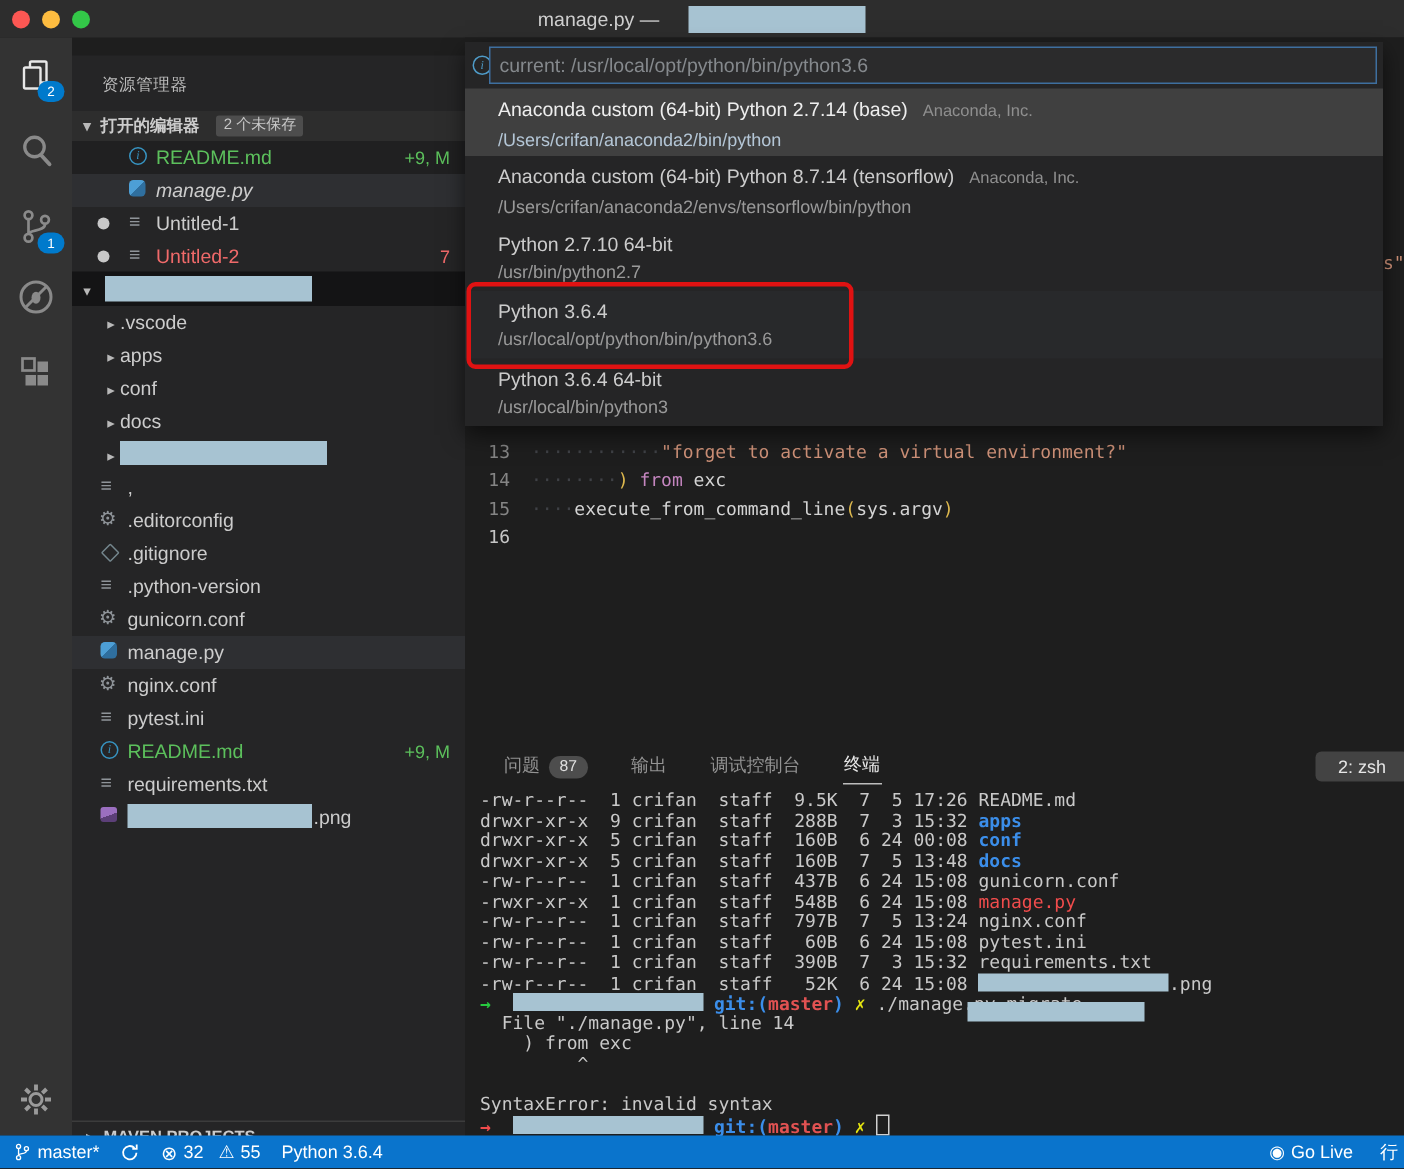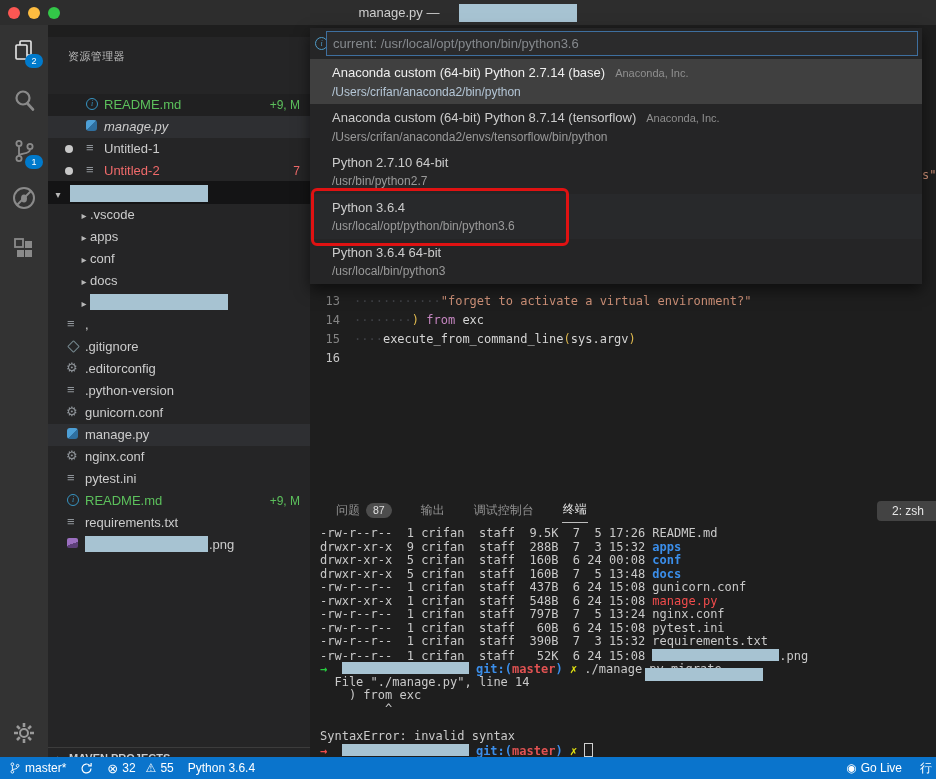--- a/index.html
+++ b/index.html
@@ -54,21 +54,21 @@
       border-radius:50%;color:#3794c2;font-size:8px;line-height:10px;text-align:center;
       font-family:"Liberation Serif",serif;font-style:italic;}
   .fi-git::before{content:"";position:absolute;left:3px;top:3px;width:7px;height:7px;border:1.5px solid #74868d;
       border-radius:1px;transform:rotate(45deg);}
   .fi-image::before{content:"";position:absolute;left:1px;top:1px;width:11px;height:10px;border-radius:2px;
       background:linear-gradient(160deg,#9b6fc0 55%,#5c3f78 55%);}
   #folder-header{position:absolute;left:0;top:144px;width:262px;height:23px;background:#141415;
                  line-height:23px;}
   #folder-header .redact{width:138px;height:17px;vertical-align:-4px;margin-left:2px;}
   #tree{position:absolute;left:0;top:167px;width:262px;}
-  .tr-folder{padding-left:30px;}
+  .tr-folder{padding-left:20px;}
   .tr-file{padding-left:18px;}
   .tree-redact{width:138px;height:16px;vertical-align:-3px;}
   .png-redact{width:123px;height:16px;vertical-align:-3px;margin-right:1px;}
   #maven{position:absolute;left:0;top:710px;width:262px;height:21px;border-top:1px solid #3c3c3c;
          font-size:11px;font-weight:bold;color:#cccccc;line-height:21px;background:#252526;}
   #maven .tw{margin-left:6px;}
 
   
   #editor{position:absolute;left:310px;top:25px;width:626px;height:472px;background:#1e1e1e;}
   #code{position:absolute;left:0;top:267px;width:626px;font-family:"DejaVu Sans Mono",monospace;font-size:12px;}
@@ -196,39 +196,44 @@
         <circle cx="13" cy="13" r="4" stroke="#9a9a9a" stroke-width="2"></circle>
         <g stroke="#9a9a9a" stroke-width="2.6">
           <path d="M13 3v4M13 19v4M3 13h4M19 13h4M6 6l2.8 2.8M17.2 17.2L20 20M20 6l-2.8 2.8M8.8 17.2L6 20"></path>
         </g>
       </svg>
     </div>
   </div>
 
   <div id="sidebar">
     <div id="sb-title">资源管理器</div>
+    <div id="oe-header">
+      <span class="tw">▾</span>
+      <span>打开的编辑器</span>
+      <span class="sec-badge">2 个未保存</span>
+    </div>
     <div id="oe-list">
         <div class="row oe-row dim"><span class="fi fi-info"></span><span class="green">README.md</span><span class="meta green">+9, M</span></div>
         <div class="row oe-row sel"><span class="fi fi-python"></span><span class=" italic">manage.py</span></div>
         <div class="row oe-row"><span class="dot"></span><span class="fi fi-file"></span><span>Untitled-1</span></div>
         <div class="row oe-row"><span class="dot"></span><span class="fi fi-file"></span><span class="red">Untitled-2</span><span class="meta red">7</span></div>
       </div>
     <div id="folder-header">
       <span class="tw" style="margin-left:4px">▾</span>
       <span class="redact"></span>
     </div>
     <div id="tree">
         <div class="row tr-folder"><span class="tw">▸</span><span>.vscode</span></div>
         <div class="row tr-folder"><span class="tw">▸</span><span>apps</span></div>
         <div class="row tr-folder"><span class="tw">▸</span><span>conf</span></div>
         <div class="row tr-folder"><span class="tw">▸</span><span>docs</span></div>
         <div class="row tr-folder"><span class="tw">▸</span><span class="redact tree-redact"></span></div>
         <div class="row tr-file"><span class="fi fi-file"></span><span>,</span></div>
+        <div class="row tr-file"><span class="fi fi-gear"></span><span>.editorconfig</span></div>
         <div class="row tr-file"><span class="fi fi-git"></span><span>.gitignore</span></div>
-        <div class="row tr-file"><span class="fi fi-gear"></span><span>.editorconfig</span></div>
         <div class="row tr-file"><span class="fi fi-file"></span><span>.python-version</span></div>
         <div class="row tr-file"><span class="fi fi-gear"></span><span>gunicorn.conf</span></div>
         <div class="row tr-file sel"><span class="fi fi-python"></span><span>manage.py</span></div>
         <div class="row tr-file"><span class="fi fi-gear"></span><span>nginx.conf</span></div>
         <div class="row tr-file"><span class="fi fi-file"></span><span>pytest.ini</span></div>
         <div class="row tr-file"><span class="fi fi-info"></span><span class="green">README.md</span><span class="meta green">+9, M</span></div>
         <div class="row tr-file"><span class="fi fi-file"></span><span>requirements.txt</span></div>
         <div class="row tr-file"><span class="fi fi-image"></span><span class="redact png-redact"></span><span>.png</span></div>
       </div>
     <div id="maven">

